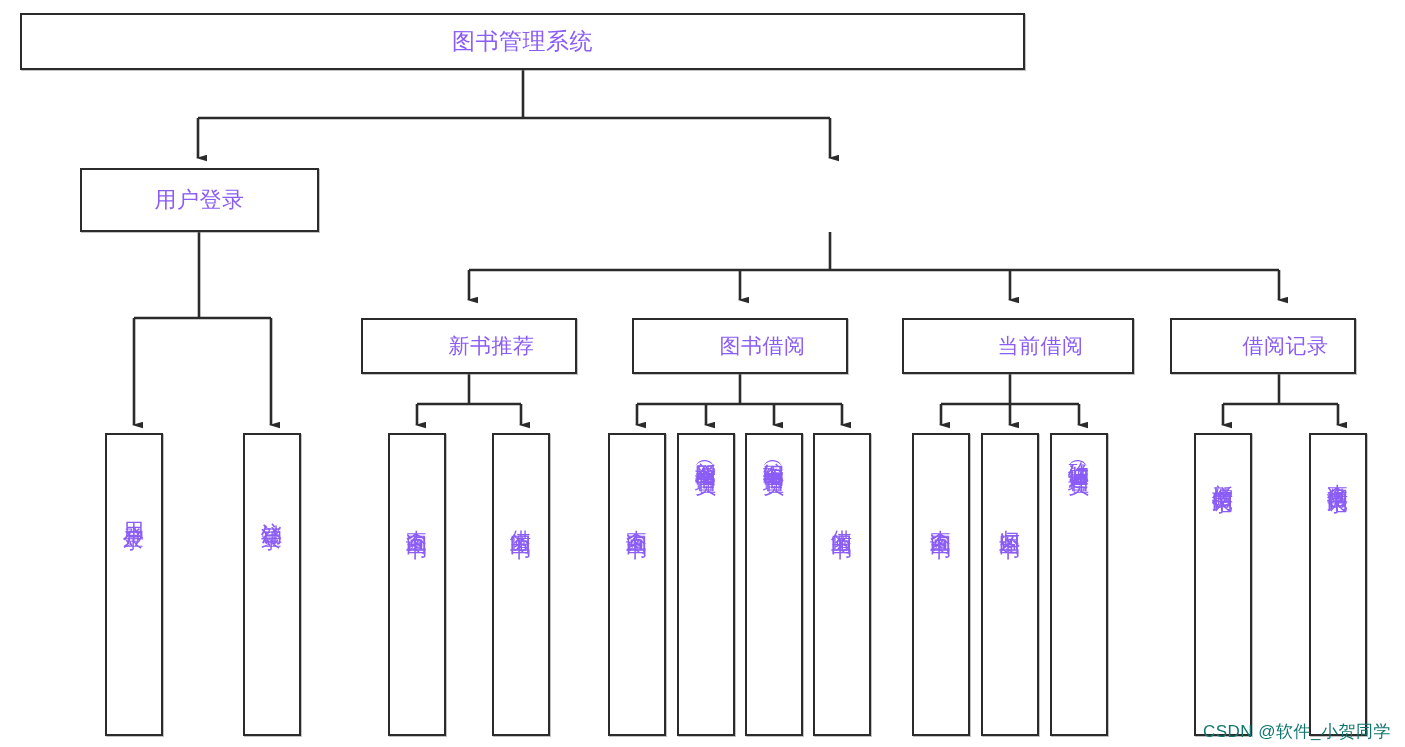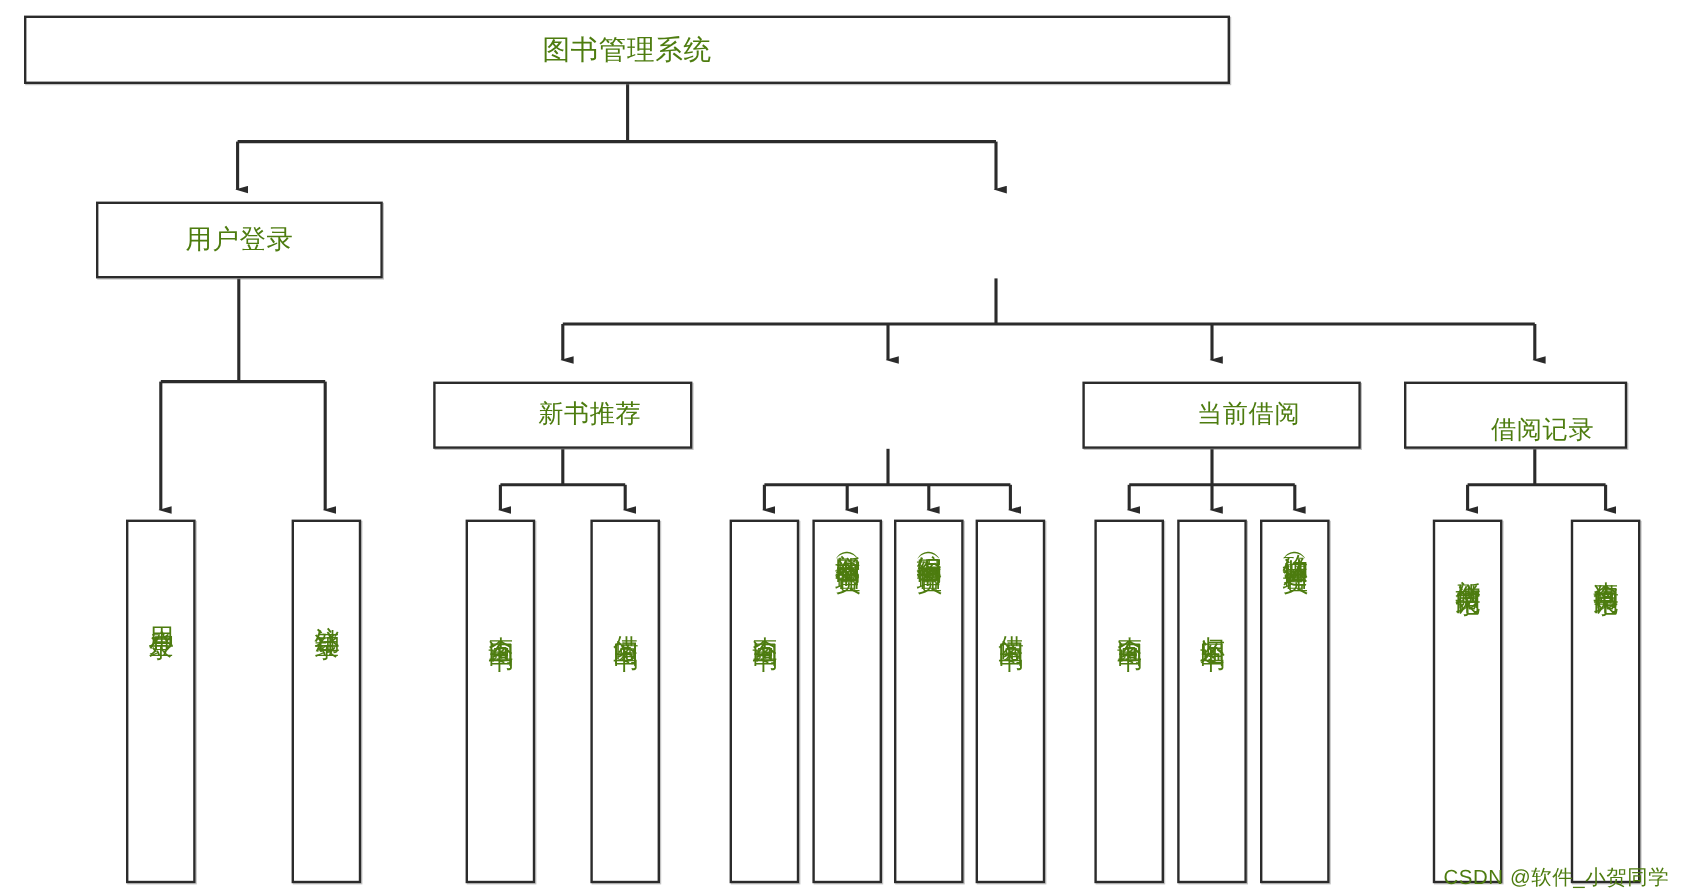--- a/index.html
+++ b/index.html
@@ -27,21 +27,21 @@
     pointer-events: none;
   }
   .node {
     position: absolute;
     box-sizing: border-box;
     border: 2px solid #2b2b2b;
     background: #ffffff;
     display: flex;
     align-items: center;
     justify-content: center;
-    color: #4d7c0f;
+    color: #8b5cf6;
     box-shadow: 1px 1px 0 rgba(120,120,120,0.45);
   }
   .node .label {
     display: block;
     text-align: center;
     line-height: 1.18;
     letter-spacing: 0.5px;
   }
   .node.root .label { font-size: 23px; }
   .node.level1 .label { font-size: 22px; }
@@ -61,21 +61,21 @@
     letter-spacing: 3px;
     white-space: nowrap;
   }
   .node.leaf.tall .label { letter-spacing: 2px; }
 
   #watermark {
     position: absolute;
     right: 14px;
     bottom: 4px;
     font-size: 17px;
-    color: #4d7c0f;
+    color: #0f766e;
     letter-spacing: 0.5px;
     white-space: nowrap;
     user-select: none;
   }
 </style>
 </head>
 <body>
 
 <div id="canvas">
 
@@ -133,24 +133,27 @@
     <span class="label">图书管理系统</span>
   </div>
 
   <div class="node level1" style="left:80px; top:168px; width:239px; height:64px;">
     <span class="label">用户登录</span>
   </div>
 
   <div class="node level2" style="left:361px; top:318px; width:216px; height:56px;">
     <span class="label">新书推荐</span>
   </div>
+  <div class="node level2" style="left:632px; top:318px; width:216px; height:56px;">
+    <span class="label">图书借阅</span>
+  </div>
   <div class="node level2" style="left:902px; top:318px; width:232px; height:56px;">
     <span class="label">当前借阅</span>
   </div>
-  <div class="node level2" style="left:1170px; top:318px; width:186px; height:56px;align-items:flex-end;">
+  <div class="node level2" style="left:1170px; top:318px; width:186px; height:56px;">
     <span class="label">借阅记录</span>
   </div>
 
   <div class="node leaf" style="left:105px; top:433px; width:58px; height:303px; padding-top:70px;">
     <span class="label">用户登录</span>
   </div>
   <div class="node leaf" style="left:243px; top:433px; width:58px; height:303px; padding-top:70px;">
     <span class="label">注销登录</span>
   </div>
 

